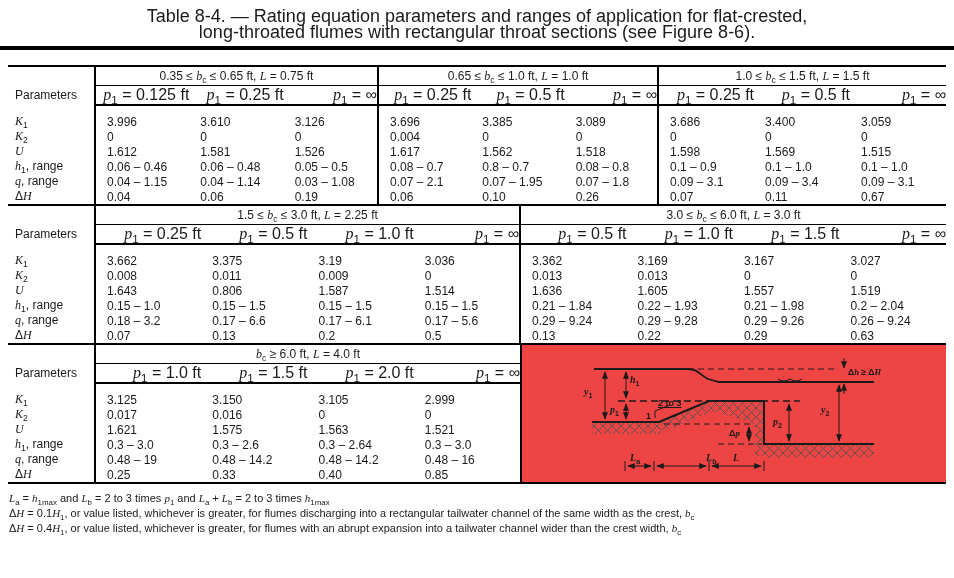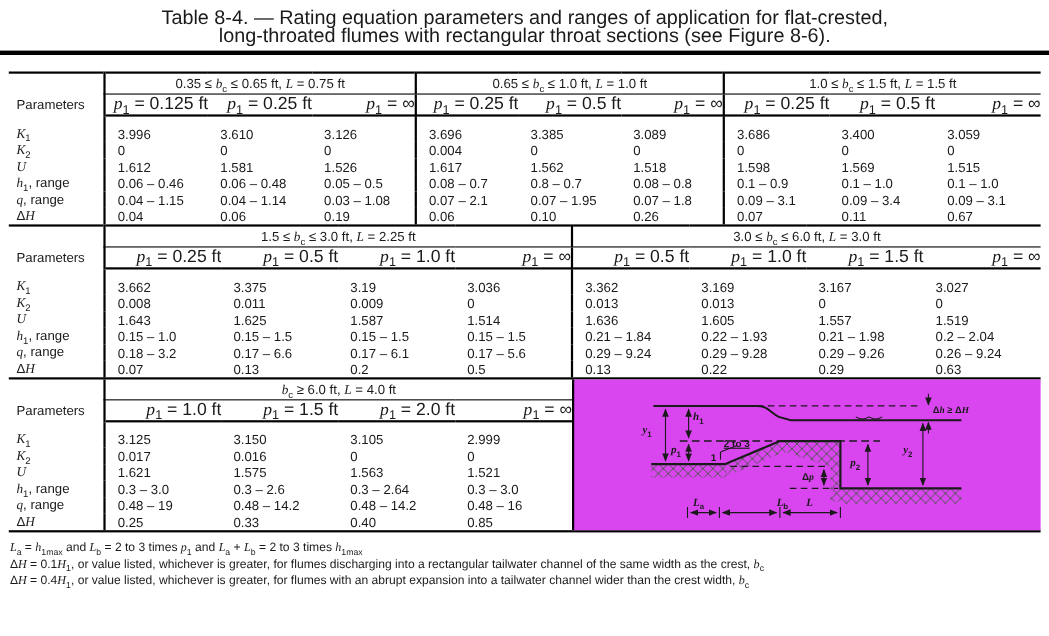--- a/index.html
+++ b/index.html
@@ -26,21 +26,21 @@
   th.grange{height:18px;text-align:center;border-bottom:1px solid #000;font-size:12px;}
   tr.pheads th{height:18px;text-align:right;border-bottom:2px solid #000;font-size:16px;}
   th.param{border-right:2px solid #000;text-align:left;vertical-align:bottom;padding:0 0 3px 7px;}
   th.rlabel{border-right:2px solid #000;text-align:left;padding-left:7px;}
   td.val{text-align:left;padding-left:11px;}
   .gend{border-right:2px solid #000;}
   tbody tr{height:15px;}
   tbody tr.first th,tbody tr.first td{padding-top:9px;}
 
   
-  .fig{width:426px;border-left:2px solid #000;position:relative;background:#d946ef;}
+  .fig{width:426px;border-left:2px solid #000;position:relative;background:#ef4444;}
   .fig svg{position:absolute;left:0;top:0;}
   .lbl{position:absolute;font-size:10px;font-weight:bold;line-height:10px;white-space:nowrap;}
   .lbl.sm{font-size:8.5px;}
   .lbl.ul{text-decoration:underline;}
 
   
   .notes{margin:7px 0 0 9px;font-size:11px;line-height:15px;}
 </style>
 </head>
 <body>
@@ -214,21 +214,21 @@
               <td class="val">0.009</td>
               <td class="val gend">0</td>
               <td class="val">0.013</td>
               <td class="val">0.013</td>
               <td class="val">0</td>
               <td class="val">0</td>
             </tr>
             <tr>
               <th class="rlabel"><i>U</i></th>
               <td class="val">1.643</td>
-              <td class="val">1.625</td>
+              <td class="val">0.806</td>
               <td class="val">1.587</td>
               <td class="val gend">1.514</td>
               <td class="val">1.636</td>
               <td class="val">1.605</td>
               <td class="val">1.557</td>
               <td class="val">1.519</td>
             </tr>
             <tr>
               <th class="rlabel"><i>h</i><sub>1</sub>, range</th>
               <td class="val">0.15 – 1.0</td>

